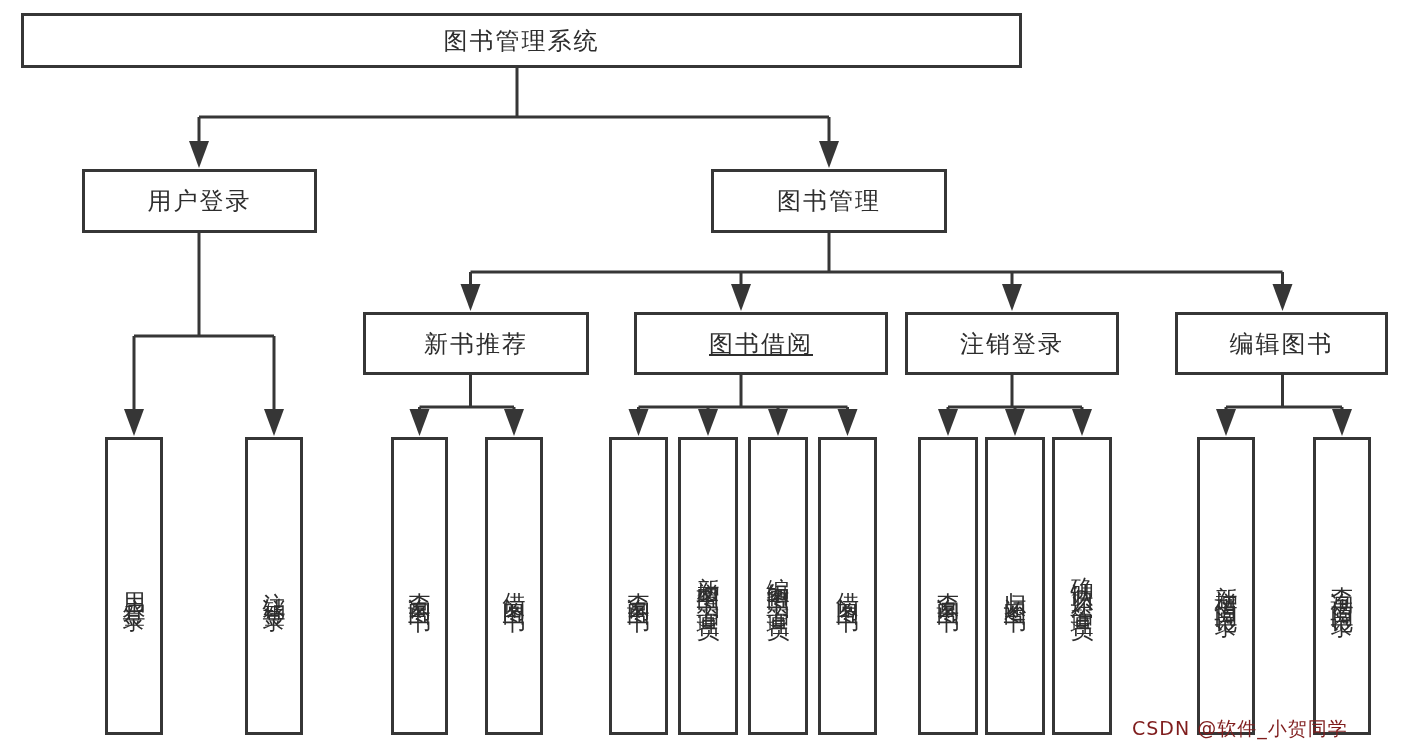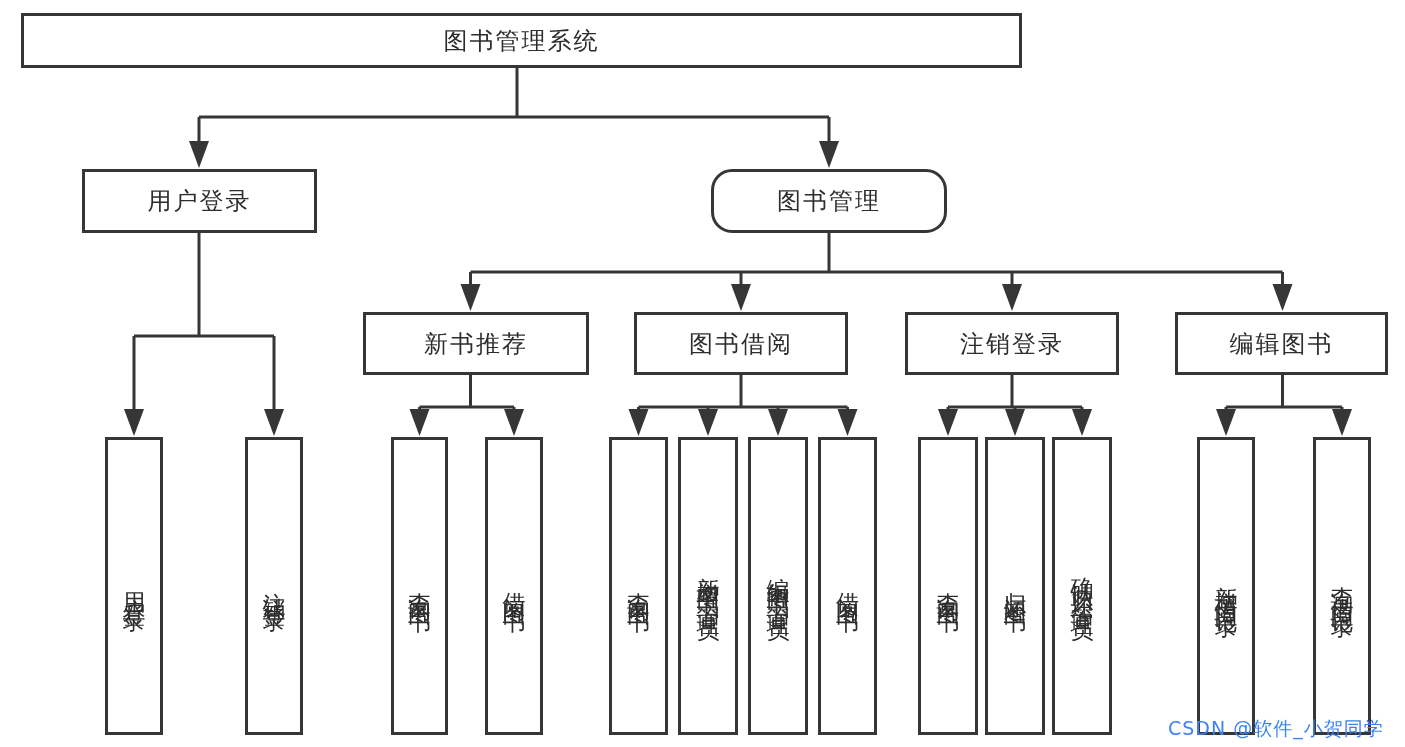--- a/index.html
+++ b/index.html
@@ -35,47 +35,47 @@
   }
   .leaf .vtext {
     writing-mode: vertical-rl;
     text-orientation: mixed;
     font-size: 23px;
     letter-spacing: 6px;
     line-height: 1;
   }
   .root  { left: 21px;  top: 13px;  width: 1001px; height: 55px; }
   .l2a   { left: 82px;  top: 169px; width: 235px;  height: 64px; }
-  .l2b   { left: 711px; top: 169px; width: 236px;  height: 64px; border-radius: 21px; }
+  .l2b   { left: 711px; top: 169px; width: 236px;  height: 64px; }
   .l3    { top: 312px; height: 63px; }
   .l3a   { left: 363px;  width: 226px; }
-  .l3b   { left: 634px;  width: 214px; }
+  .l3b   { left: 634px;  width: 254px; text-decoration: underline; }
   .l3c   { left: 905px;  width: 214px; }
   .l3d   { left: 1175px; width: 213px; }
   .leaf  { top: 437px; height: 298px; }
   .lf1  { left: 105px;  width: 58px; }
   .lf2  { left: 245px;  width: 58px; }
   .lf3  { left: 391px;  width: 57px; }
   .lf4  { left: 485px;  width: 58px; }
   .lf5  { left: 609px;  width: 59px; }
   .lf6  { left: 678px;  width: 60px; }
   .lf7  { left: 748px;  width: 60px; }
   .lf8  { left: 818px;  width: 59px; }
   .lf9  { left: 918px;  width: 60px; }
   .lf10 { left: 985px;  width: 60px; }
   .lf11 { left: 1052px; width: 60px; }
   .lf12 { left: 1197px; width: 58px; }
   .lf13 { left: 1313px; width: 58px; }
   .watermark {
     position: absolute;
-    left: 1168px;
+    left: 1132px;
     top: 716px;
     font-size: 19px;
     letter-spacing: 1px;
-    color: #3b82f6;
+    color: #7f1d1d;
     white-space: nowrap;
     z-index: 5;
   }
 </style>
 </head>
 <body>
 
 <div class="canvas">
 
   <svg class="wires" viewBox="0 0 1405 747" aria-hidden="true">

